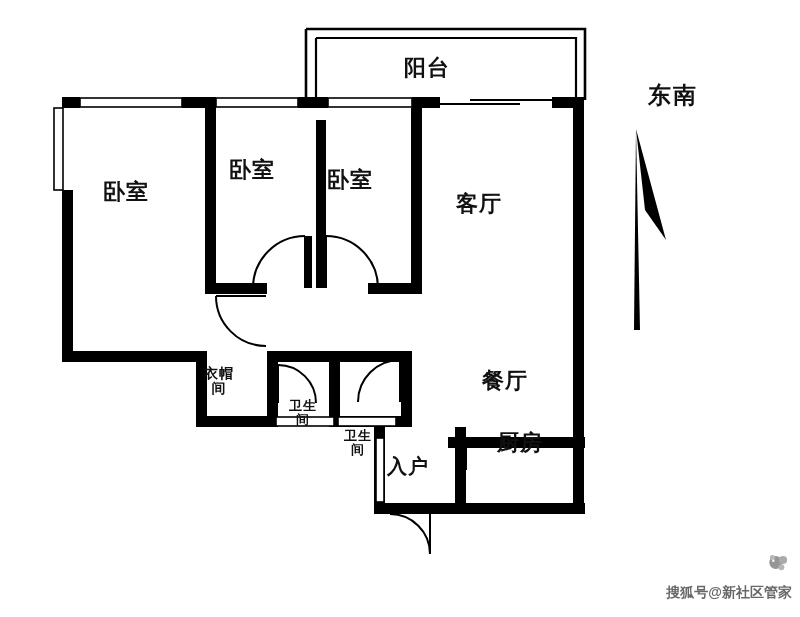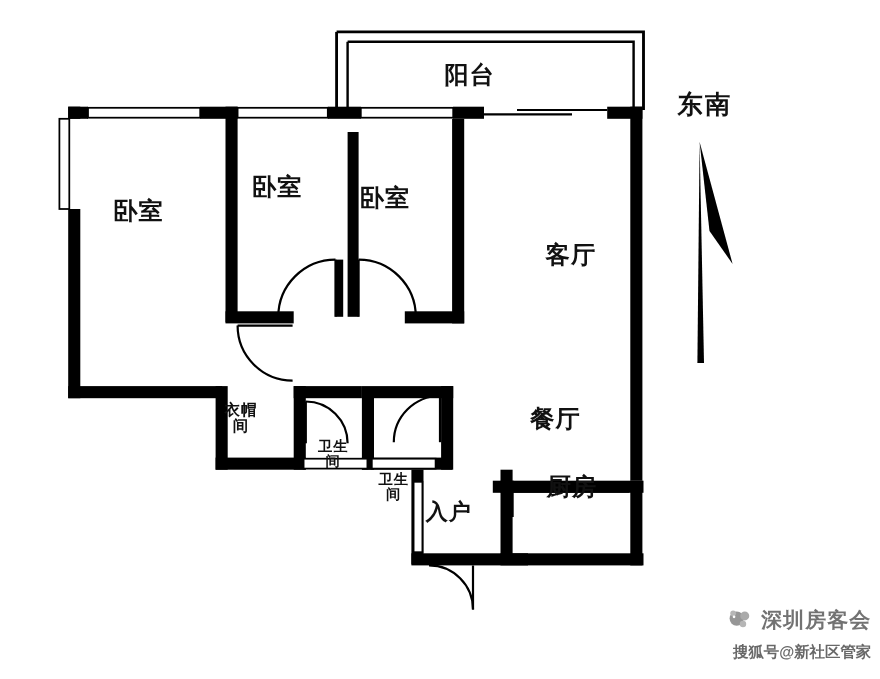--- a/index.html
+++ b/index.html
@@ -34,21 +34,21 @@
     white-space: pre-line;
     letter-spacing: 1px;
     pointer-events: none;
   }
   .lbl-lg { font-size: 22px; }
   .lbl-md { font-size: 20px; }
   .lbl-sm { font-size: 14px; }
   .lbl-xs { font-size: 13px; margin-top: 47px; }
   .compass-label {
     position: absolute;
-    left: 616px;
+    left: 648px;
     top: 80px;
     font-size: 23px;
     font-weight: 700;
     color: #111111;
     letter-spacing: 2px;
   }
   #watermark {
     position: absolute;
     right: 8px;
     bottom: 6px;
@@ -196,21 +196,21 @@
       <path d="M 636 129 L 640 330 L 634 330 Z" fill="#000000"></path>
       <path d="M 636 129 L 666 240 L 645 210 Z" fill="#000000"></path>
     </g>
 
   </svg>
 
   <div class="room-label lbl-lg" style="left:404px; top:56px;">阳台</div>
   <div class="room-label lbl-lg" style="left:103px; top:180px;">卧室</div>
   <div class="room-label lbl-lg" style="left:229px; top:158px;">卧室</div>
   <div class="room-label lbl-lg" style="left:327px; top:168px;">卧室</div>
-  <div class="room-label lbl-lg" style="left:496px; top:192px;margin-top:28px;">客厅</div>
+  <div class="room-label lbl-lg" style="left:456px; top:192px;">客厅</div>
   <div class="room-label lbl-lg" style="left:482px; top:369px;">餐厅</div>
   <div class="room-label lbl-lg" style="left:497px; top:431px;">厨房</div>
   <div class="room-label lbl-md" style="left:387px; top:456px;">入户</div>
   <div class="room-label lbl-sm" style="left:204px; top:366px;font-family:Liberation Serif, serif;">衣帽
 间</div>
   <div class="room-label lbl-xs" style="left:289px; top:352px;">卫生
 间</div>
   <div class="room-label lbl-xs" style="left:344px; top:382px;">卫生
 间</div>
 
@@ -218,20 +218,19 @@
 
   <div id="watermark">
     <div class="wm-row wm-top">
       <svg class="wm-logo" viewBox="0 0 32 32">
         <circle cx="12" cy="14" r="8" fill="#6f6f6f"></circle>
         <circle cx="21" cy="11" r="5" fill="#8a8a8a"></circle>
         <circle cx="8" cy="8" r="3.2" fill="#9a9a9a"></circle>
         <circle cx="19" cy="20" r="3.6" fill="#9a9a9a"></circle>
         <circle cx="9" cy="12" r="1.5" fill="#ffffff"></circle>
       </svg>
-      <span class="wm-brand">深圳房客会</span>
     </div>
     <div class="wm-row">
       <span class="wm-handle">搜狐号@新社区管家</span>
     </div>
   </div>
 
 </div>
 
 </body></html>

